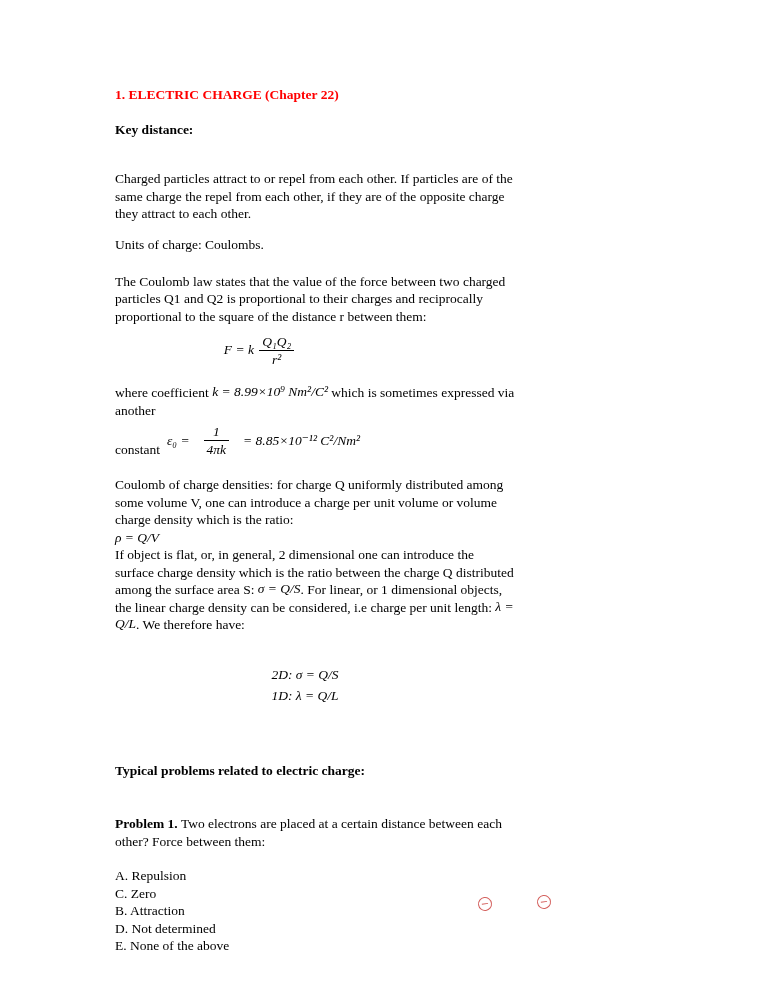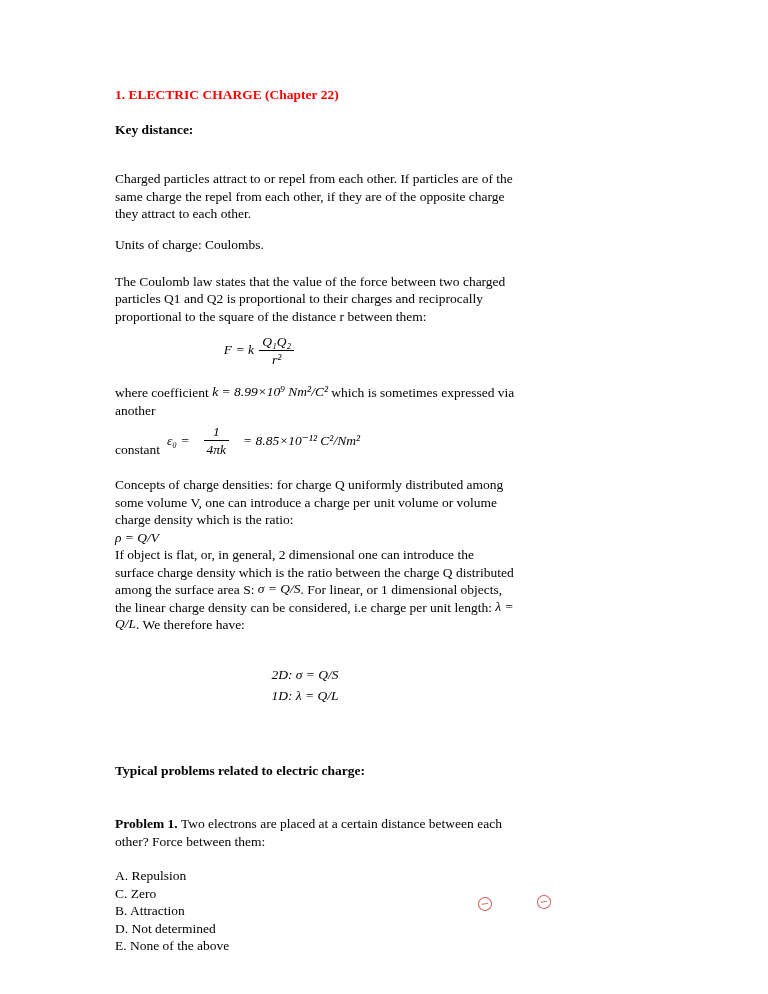--- a/index.html
+++ b/index.html
@@ -112,21 +112,21 @@
     <span class="eps-formula">
       <span class="math">ε₀ =</span>
       <span class="frac">
         <span class="num">1</span>
         <span class="den">4πk</span>
       </span>
       <span class="math">= 8.85×10⁻¹² C²/Nm²</span>
     </span>
   </div>
 
-  <p class="p-density">Concepts of charge densities: for charge Q uniformly distributed among some volume V, one can introduce a charge per unit volume or volume charge density which is the ratio:</p>
+  <p class="p-density">Coulomb of charge densities: for charge Q uniformly distributed among some volume V, one can introduce a charge per unit volume or volume charge density which is the ratio:</p>
 
   <div class="line rho-line math">ρ = Q/V</div>
 
   <p class="p-surface"><span>If object is flat, or, in general, 2 dimensional one can introduce the surface charge density which is the ratio between the charge Q distributed among the surface area S: </span><span class="math-inline">σ = Q/S</span><span>. For linear, or 1 dimensional objects, the linear charge density can be considered, i.e charge per unit length: </span><span class="math-inline">λ = Q/L</span><span>. We therefore have:</span></p>
 
   <div class="dim-equations">
     <div class="line">2D: σ = Q/S</div>
     <div class="line">1D: λ = Q/L</div>
   </div>
 

